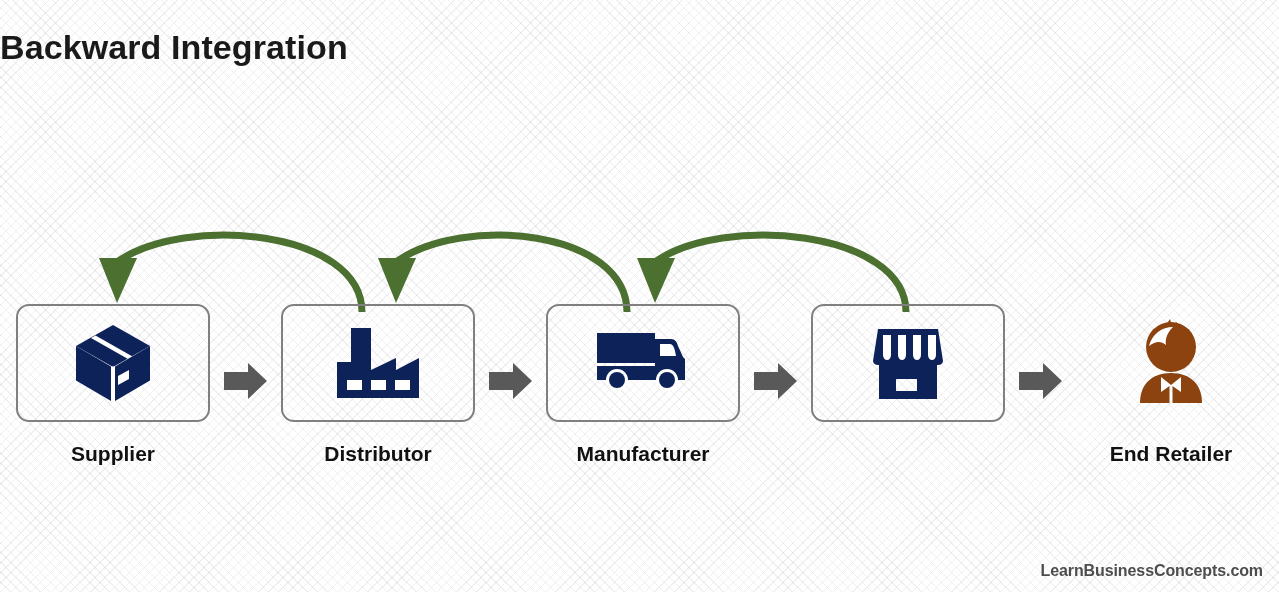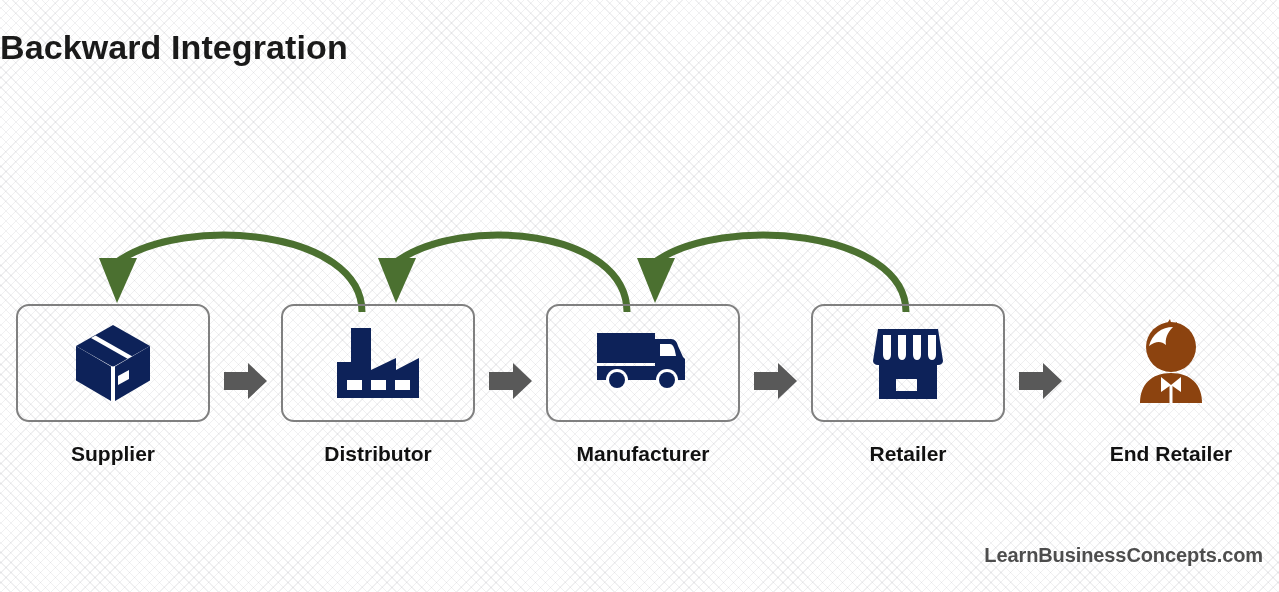--- a/index.html
+++ b/index.html
@@ -99,22 +99,22 @@
     position: absolute;
     top: 361px;
     width: 44px;
     height: 40px;
   }
 
   
   #watermark {
     position: absolute;
     right: 16px;
-    bottom: 25px;
-    font-size: 20px;
+    bottom: 12px;
+    font-size: 16px;
     font-weight: bold;
     color: #4d4d4d;
     letter-spacing: -0.1px;
     white-space: nowrap;
   }
 </style>
 </head>
 <body>
 
 <div id="stage">
@@ -230,21 +230,20 @@
           <rect x="7" y="38" width="11" height="34" fill="#0d2259"></rect>
           <rect x="54" y="38" width="11" height="34" fill="#0d2259"></rect>
           <rect x="7" y="64" width="58" height="8" fill="#0d2259"></rect>
 
           <rect x="18" y="46" width="6" height="18" fill="#0d2259"></rect>
           <rect x="45" y="46" width="9" height="18" fill="#0d2259"></rect>
           <rect x="24" y="46" width="21" height="6" fill="#0d2259"></rect>
         </svg>
       </div>
     </div>
-    <div class="node-label">Retailer</div>
   </div>
 
   <div class="flow-arrow" style="left:1019px">
     <svg width="44" height="40" viewBox="0 0 44 40">
       <polygon points="0,11 24,11 24,2 43,20 24,38 24,29 0,29" fill="#595959"></polygon>
     </svg>
   </div>
 
   <div class="node" style="left:1074px">
     <div class="node-noborder">

